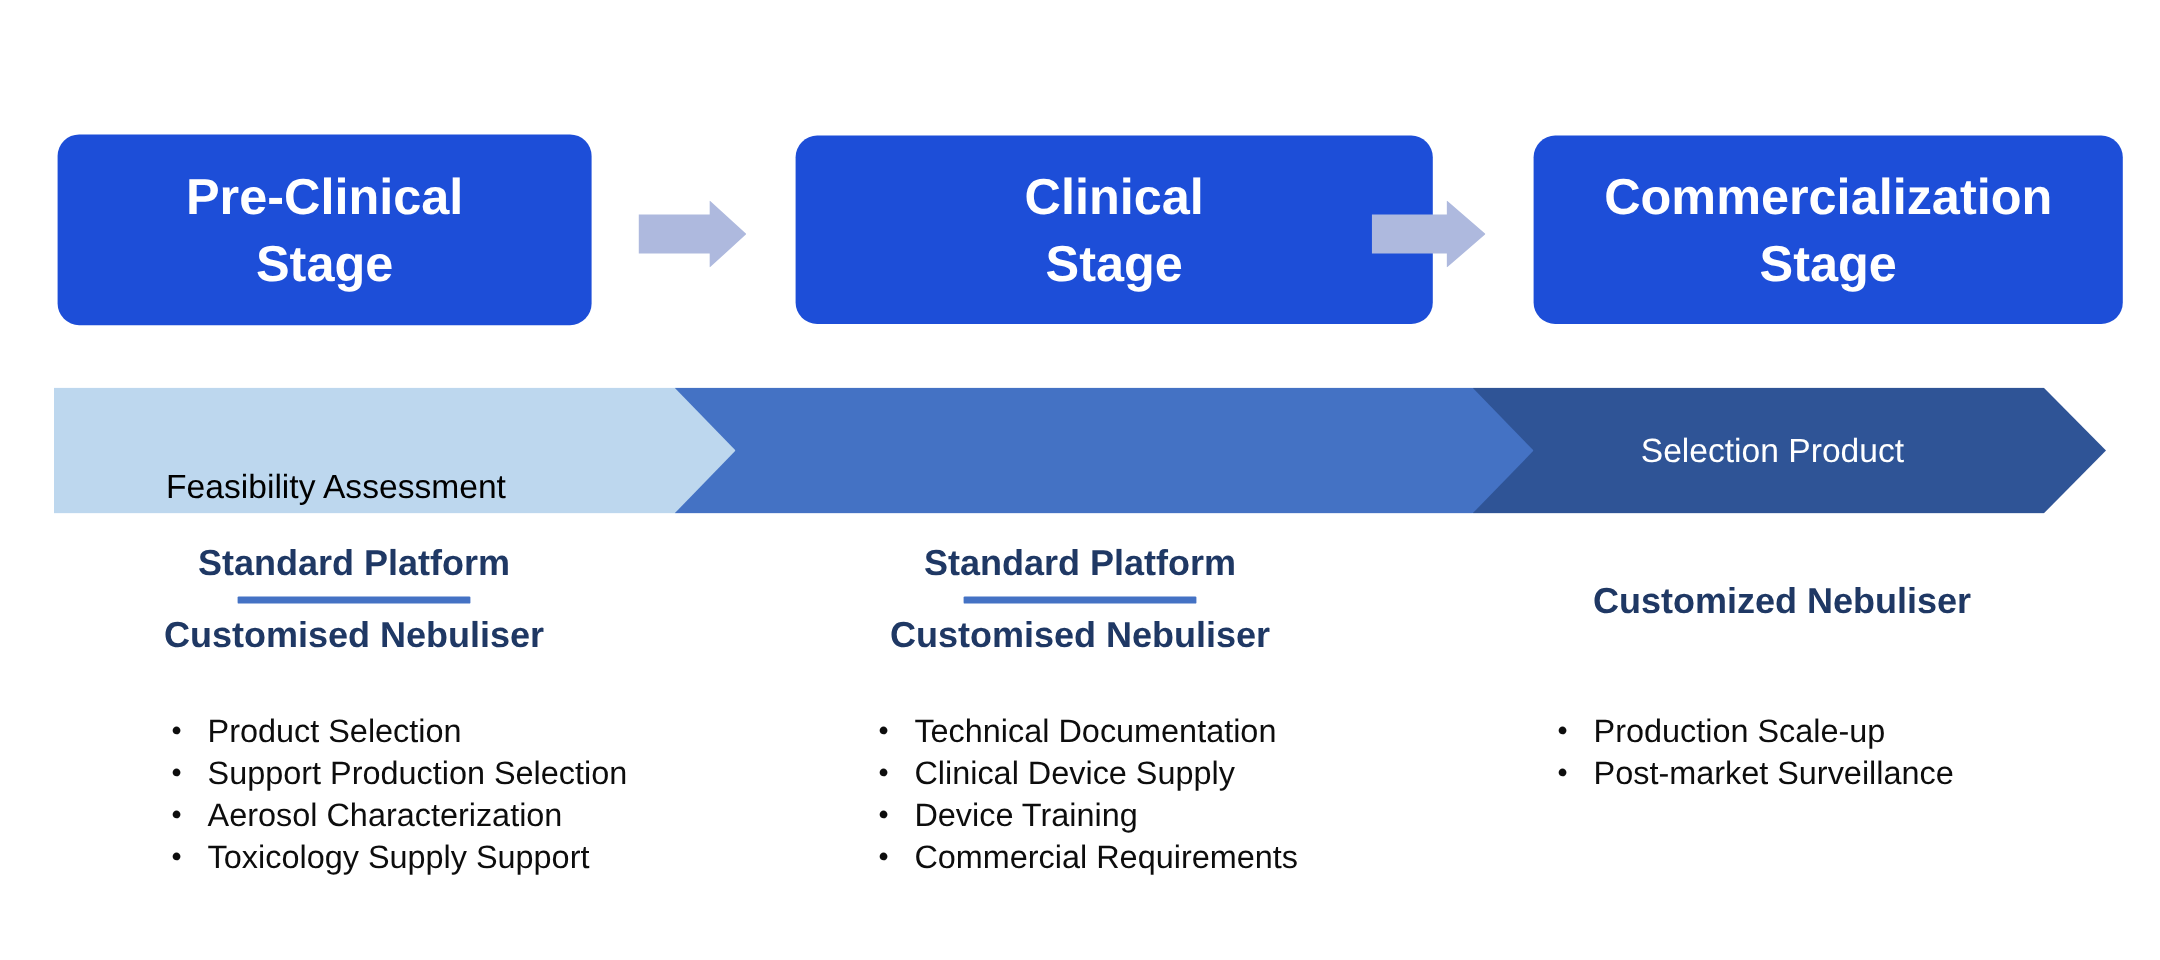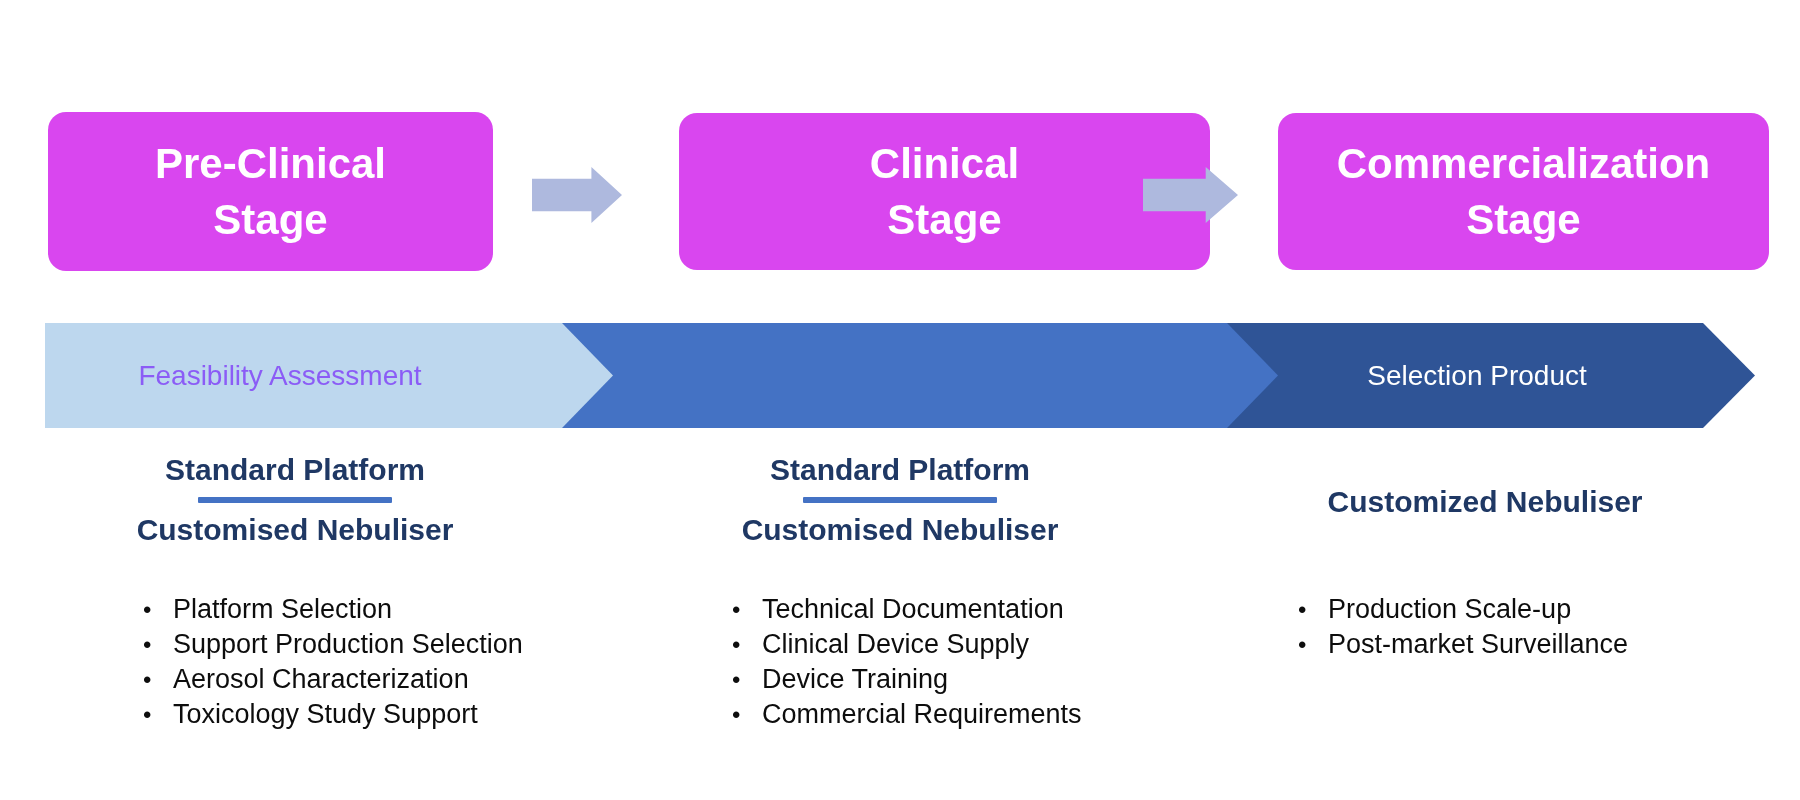--- a/index.html
+++ b/index.html
@@ -14,28 +14,28 @@
     background: #ffffff;
     font-family: "Liberation Sans", sans-serif;
     overflow: hidden;
   }
 
   
   .stage-box {
     position: absolute;
     top: 112px;
     height: 159px;
-    background: #d946ef;
+    background: #1d4ed8;
     border-radius: 18px;
     display: flex;
     align-items: center;
     justify-content: center;
   }
   #stage-box-1 { left: 48px;   width: 445px; }
-  #stage-box-2 { left: 663px;  width: 531px; top: 113px; height: 157px; margin-left: 16px; }
+  #stage-box-2 { left: 663px;  width: 531px; top: 113px; height: 157px; }
   #stage-box-3 { left: 1278px; width: 491px; top: 113px; height: 157px; }
   .stage-label {
     color: #ffffff;
     font-weight: bold;
     font-size: 42px;
     line-height: 1.32;
     text-align: center;
     white-space: pre-line;
   }
 
@@ -78,21 +78,21 @@
   .seg-label {
     position: absolute;
     top: 0;
     height: 105px;
     display: flex;
     align-items: center;
     justify-content: center;
     z-index: 4;
     font-size: 28px;
   }
-  #seg-label-1 { left: 0;      width: 470px; color: #8b5cf6; }
+  #seg-label-1 { left: 0;      width: 470px; color: #000000; margin-top: 30px; }
   #seg-label-2 { left: 517px;  width: 665px; color: #ffffff; }
   #seg-label-3 { left: 1182px; width: 500px; color: #ffffff; }
 
   
   .col-headers {
     position: absolute;
     width: 400px;
     text-align: center;
     color: #1F3864;
     font-weight: bold;
@@ -171,33 +171,33 @@
     <div>Customised Nebuliser</div>
   </div>
 
   <div class="col-headers" id="col-headers-3">
     <div>Customized Nebuliser</div>
   </div>
 
   <ul class="bullets" id="bullets-1">
     <li>
       <span class="dot">•</span>
-      <span>Platform Selection</span>
+      <span>Product Selection</span>
     </li>
     <li>
       <span class="dot">•</span>
       <span>Support Production Selection</span>
     </li>
     <li>
       <span class="dot">•</span>
       <span>Aerosol Characterization</span>
     </li>
     <li>
       <span class="dot">•</span>
-      <span>Toxicology Study Support</span>
+      <span>Toxicology Supply Support</span>
     </li>
   </ul>
 
   <ul class="bullets" id="bullets-2">
     <li>
       <span class="dot">•</span>
       <span>Technical Documentation</span>
     </li>
     <li>
       <span class="dot">•</span>

